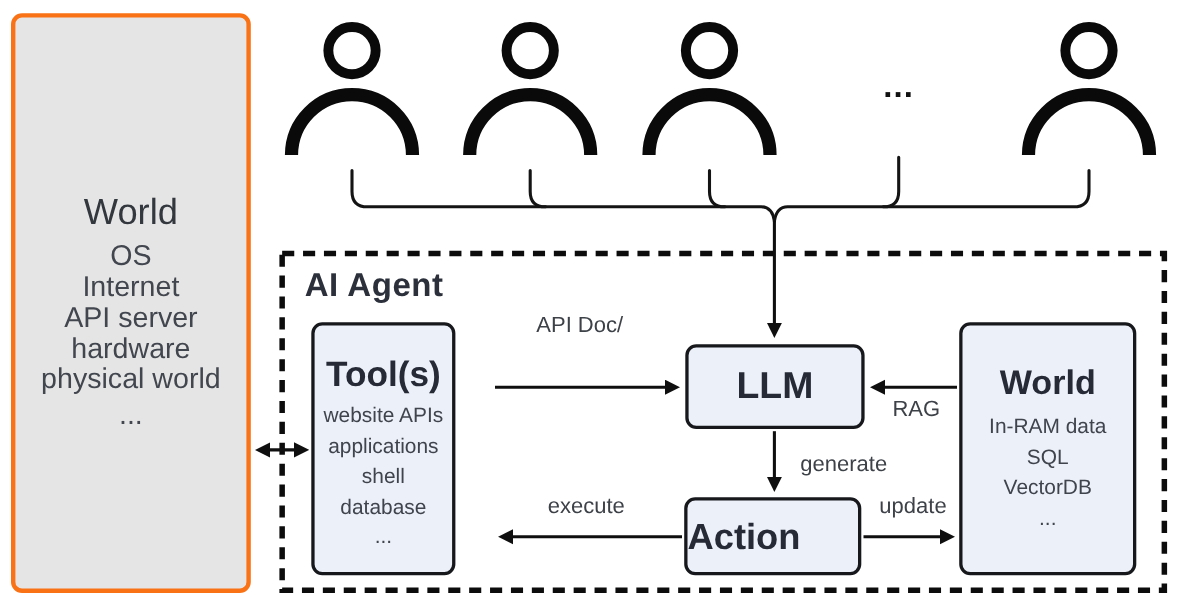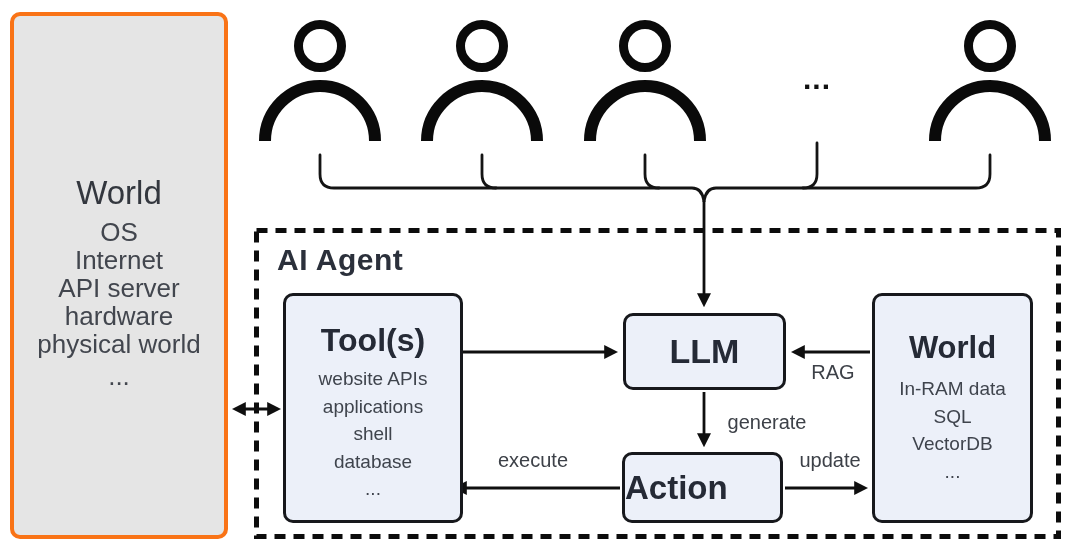--- a/index.html
+++ b/index.html
@@ -18,21 +18,21 @@
   .world-items{margin-top:4px;font-size:26px;color:#42464e;line-height:28px;}
   .world-items .dots{margin-top:4px;}
   
   .agent-label{left:277px;top:243px;font-size:30px;font-weight:700;color:#2b303b;letter-spacing:0.5px;}
   .node{
     box-sizing:border-box;background:#ecf0f9;border:3px solid #17181c;border-radius:10px;
     text-align:center;
   }
   .node-title{font-weight:700;color:#252a36;}
   .node-items{font-size:19px;color:#3f444d;line-height:27.5px;}
-  .tools-box{left:283px;top:293px;width:180px;height:230px;}
+  .tools-box{left:283px;top:293px;width:131px;height:230px;}
   .tools-box .node-title{margin-top:23px;font-size:32px;line-height:42px;margin-bottom:4px;}
   .memory-box{left:872px;top:293px;width:161px;height:230px;}
   .memory-box .node-title{margin-top:31px;font-size:31px;line-height:42px;margin-bottom:6px;}
   .llm-box{left:623px;top:313px;width:163px;height:77px;display:flex;align-items:center;justify-content:center;}
   .llm-box .node-title{font-size:34px;}
   .action-box{left:622px;top:452px;width:161px;height:71px;display:flex;align-items:center;justify-content:flex-start;}
   .action-box .node-title{font-size:33px;}
   
   .edge-label{font-size:20px;color:#3d4148;text-align:center;}
   .lbl-apidoc{left:457px;top:283px;width:140px;line-height:27px;}
@@ -135,19 +135,20 @@
       <div>VectorDB</div>
       <div>...</div>
     </div>
   </div>
 
   <div class="abs node action-box">
     <div class="node-title">Action</div>
   </div>
 
   <div class="abs edge-label lbl-apidoc">
+    <div>API Doc/</div>
   </div>
   <div class="abs edge-label lbl-rag">RAG</div>
   <div class="abs edge-label lbl-generate">generate</div>
   <div class="abs edge-label lbl-update">update</div>
   <div class="abs edge-label lbl-execute">execute</div>
 
 </div>
 
 </body></html>

